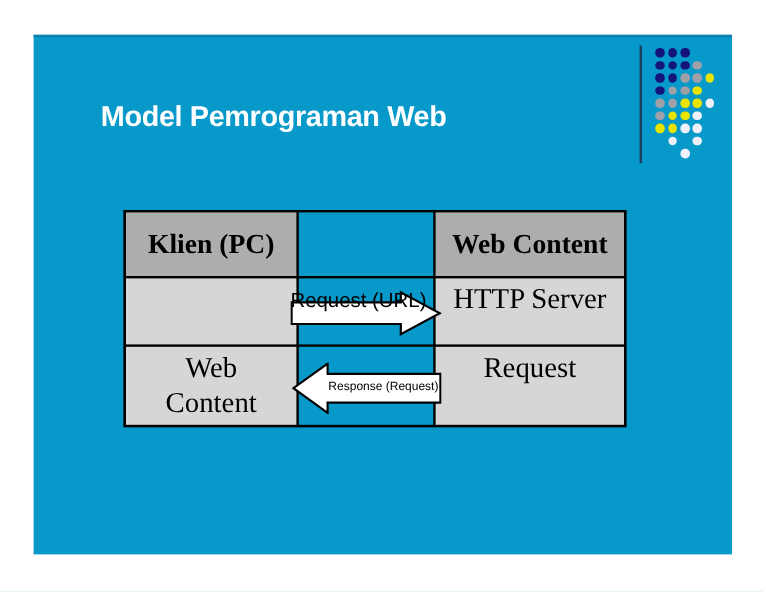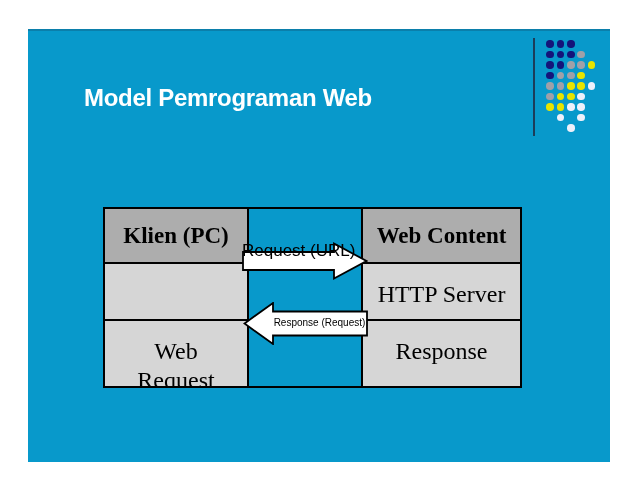--- a/index.html
+++ b/index.html
@@ -47,41 +47,40 @@
   }
   .model-table {
     position: absolute;
     left: 75px; top: 144px;
     display: grid;
     grid-template-columns: 142px 112px 157px;
     grid-template-rows: 53px 55px 65px;
     gap: 2px;
     background: var(--border, #000000);
     border: 2px solid var(--border, #000000);
-    margin-top: 32px;
   }
   .cell {
     box-sizing: border-box;
     font-family: "Liberation Serif", serif;
     color: #000000;
     text-align: center;
     overflow: hidden;
   }
   .fill-header { background: var(--header-fill, #adadad); }
   .fill-cell   { background: var(--cell-fill, #d6d6d6); }
   .fill-none   { background: var(--background, #0899cb); }
   .cell.header-text {
     font-weight: bold;
     font-size: 23px;
     display: flex; align-items: center; justify-content: center;
   }
   .cell.body-text {
     font-size: 24px;
     line-height: 1.19;
-    padding-top: 16px;
+    padding-top: 4px;
   }
   .prewrap { white-space: pre-line; }
   .arrow { position: absolute; }
   .arrow polygon {
     fill: var(--arrow-fill, #ffffff);
     stroke: var(--arrow-stroke, #000000);
     stroke-width: 1.8px;
   }
   .arrow-request  { left: 214px; top: 211px; }
   .arrow-response { left: 215px; top: 271px; }
@@ -152,23 +151,23 @@
     <div class="model-table">
       <div class="cell fill-header header-text">Klien (PC)</div>
       <div class="cell fill-none"></div>
       <div class="cell fill-header header-text">Web Content</div>
 
       <div class="cell fill-cell body-text"></div>
       <div class="cell fill-none"></div>
       <div class="cell fill-cell body-text">HTTP Server</div>
 
       <div class="cell fill-cell body-text prewrap">Web
-Request</div>
+Content</div>
       <div class="cell fill-none"></div>
-      <div class="cell fill-cell body-text">Response</div>
+      <div class="cell fill-cell body-text">Request</div>
     </div>
 
     <svg class="arrow arrow-request" width="126" height="38" viewBox="0 0 126 38">
       <polygon points="1,10 92,10 92,1.5 124.5,19 92,36.5 92,28 1,28"></polygon>
     </svg>
     <div class="arrow-label label-request">Request (URL)</div>
 
     <svg class="arrow arrow-response" width="125" height="43" viewBox="0 0 125 43">
       <polygon points="124,9.5 30,9.5 30,1 1.5,21.5 30,42 30,33.5 124,33.5"></polygon>
     </svg>

